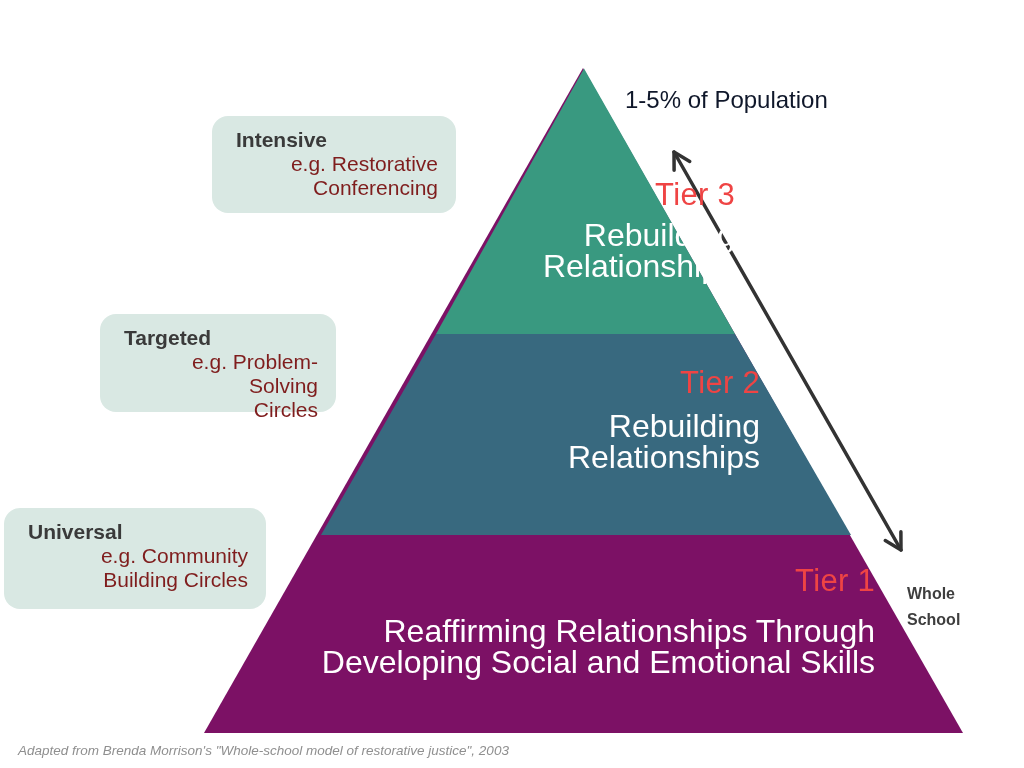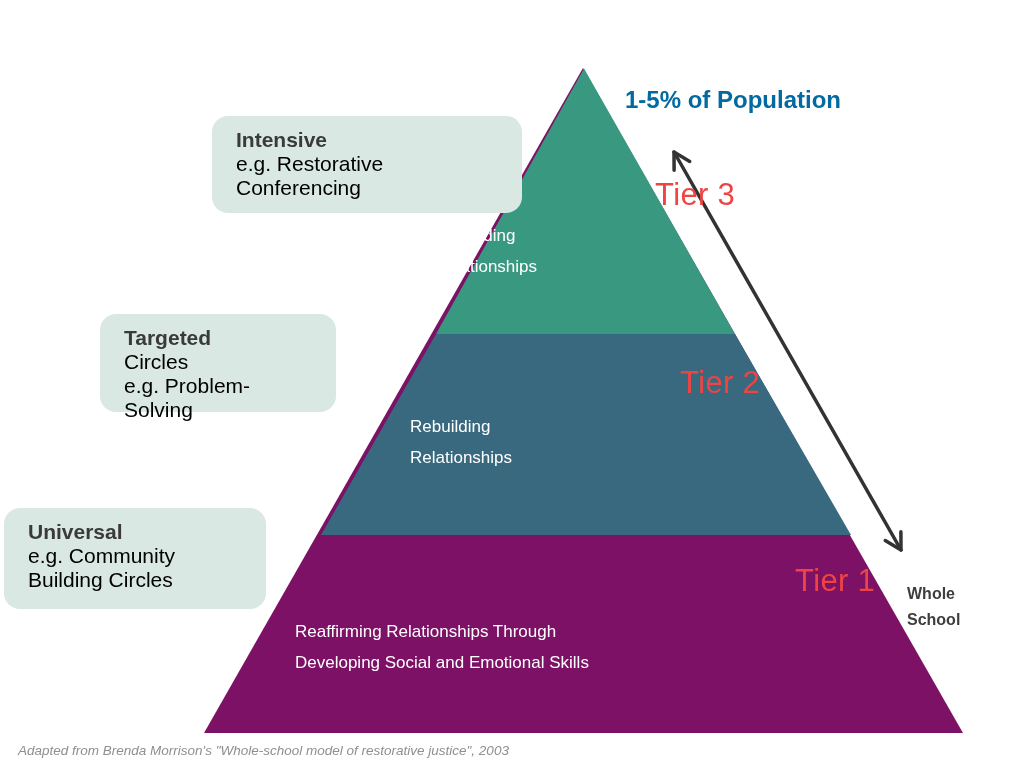--- a/index.html
+++ b/index.html
@@ -17,46 +17,46 @@
     position: absolute;
     color: #ef4444;
     font-size: 31px;
     font-weight: 400;
     text-align: right;
     letter-spacing: 0.3px;
   }
   .tier-desc {
     position: absolute;
     color: #ffffff;
-    font-size: 17px;
+    font-size: 32px;
     line-height: 31px;
     font-weight: 400;
-    text-align: left;
+    text-align: right;
   }
 
   .callout {
     position: absolute;
     box-sizing: border-box;
     background: #D9E8E3;
     border-radius: 16px;
     padding: 12px 18px 12px 24px;
     color: #3F3F3F;
     font-size: 21px;
     line-height: 24px;
   }
   .callout .title { font-weight: 700; color: #3A3A3A; }
-  .callout .line { color: #000000; }
+  .callout .line { color: #7f1d1d; text-align: right; }
 
   .pop-label {
     position: absolute;
     left: 625px;
     top: 86px;
     font-size: 24px;
-    font-weight: 700;
-    color: #0369a1;
+    font-weight: 400;
+    color: #0f172a;
   }
   .whole-school {
     position: absolute;
     left: 907px;
     top: 581px;
     font-size: 16px;
     line-height: 26px;
     font-weight: 700;
     color: #3E3E3E;
   }
@@ -103,30 +103,30 @@
     <div>Rebuilding</div>
     <div>Relationships</div>
   </div>
 
   <div class="tier-name" style="left:295px; top:563px; width:580px;">Tier 1</div>
   <div class="tier-desc" style="left:295px; top:616px; width:580px;">
     <div>Reaffirming Relationships Through</div>
     <div>Developing Social and Emotional Skills</div>
   </div>
 
-  <div class="callout" style="left:212px; top:116px; width:310px; height:97px;">
+  <div class="callout" style="left:212px; top:116px; width:244px; height:97px;">
     <div class="title">Intensive</div>
     <div class="line">e.g. Restorative</div>
     <div class="line">Conferencing</div>
   </div>
 
   <div class="callout" style="left:100px; top:314px; width:236px; height:98px;">
     <div class="title">Targeted</div>
+    <div class="line">e.g. Problem-Solving</div>
     <div class="line">Circles</div>
-    <div class="line">e.g. Problem-Solving</div>
   </div>
 
   <div class="callout" style="left:4px; top:508px; width:262px; height:101px;">
     <div class="title">Universal</div>
     <div class="line">e.g. Community</div>
     <div class="line">Building Circles</div>
   </div>
 
   <div class="pop-label">1-5% of Population</div>
 

